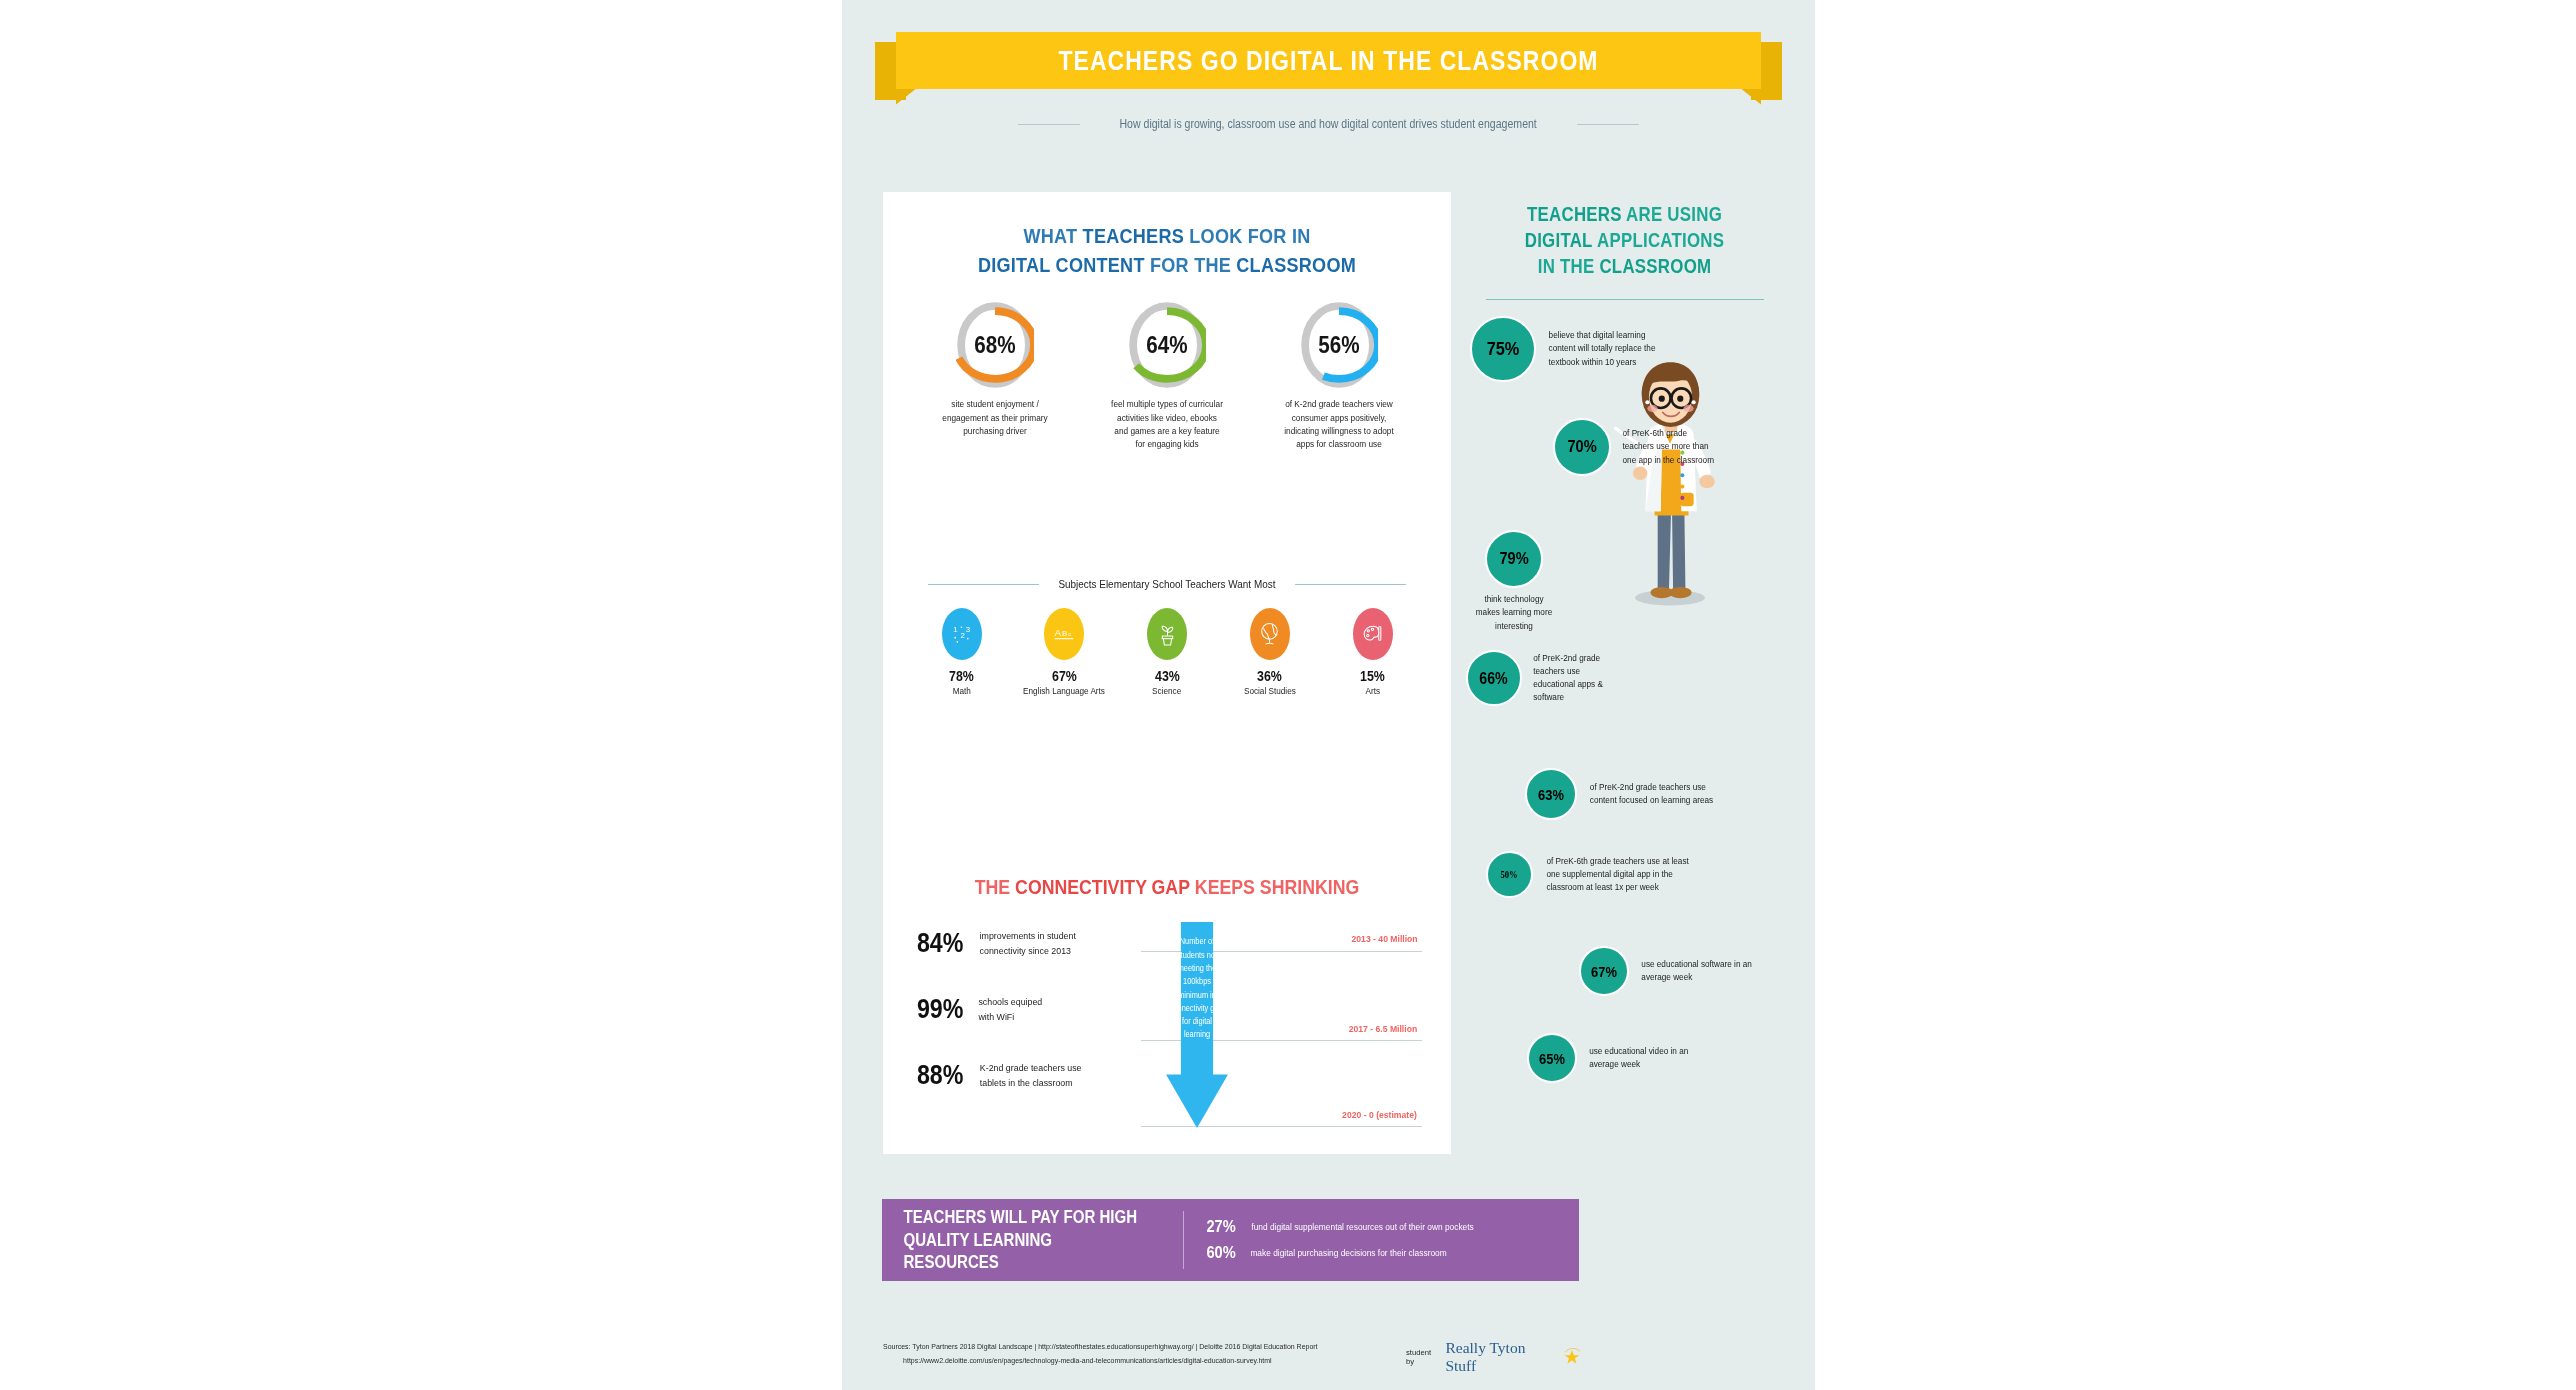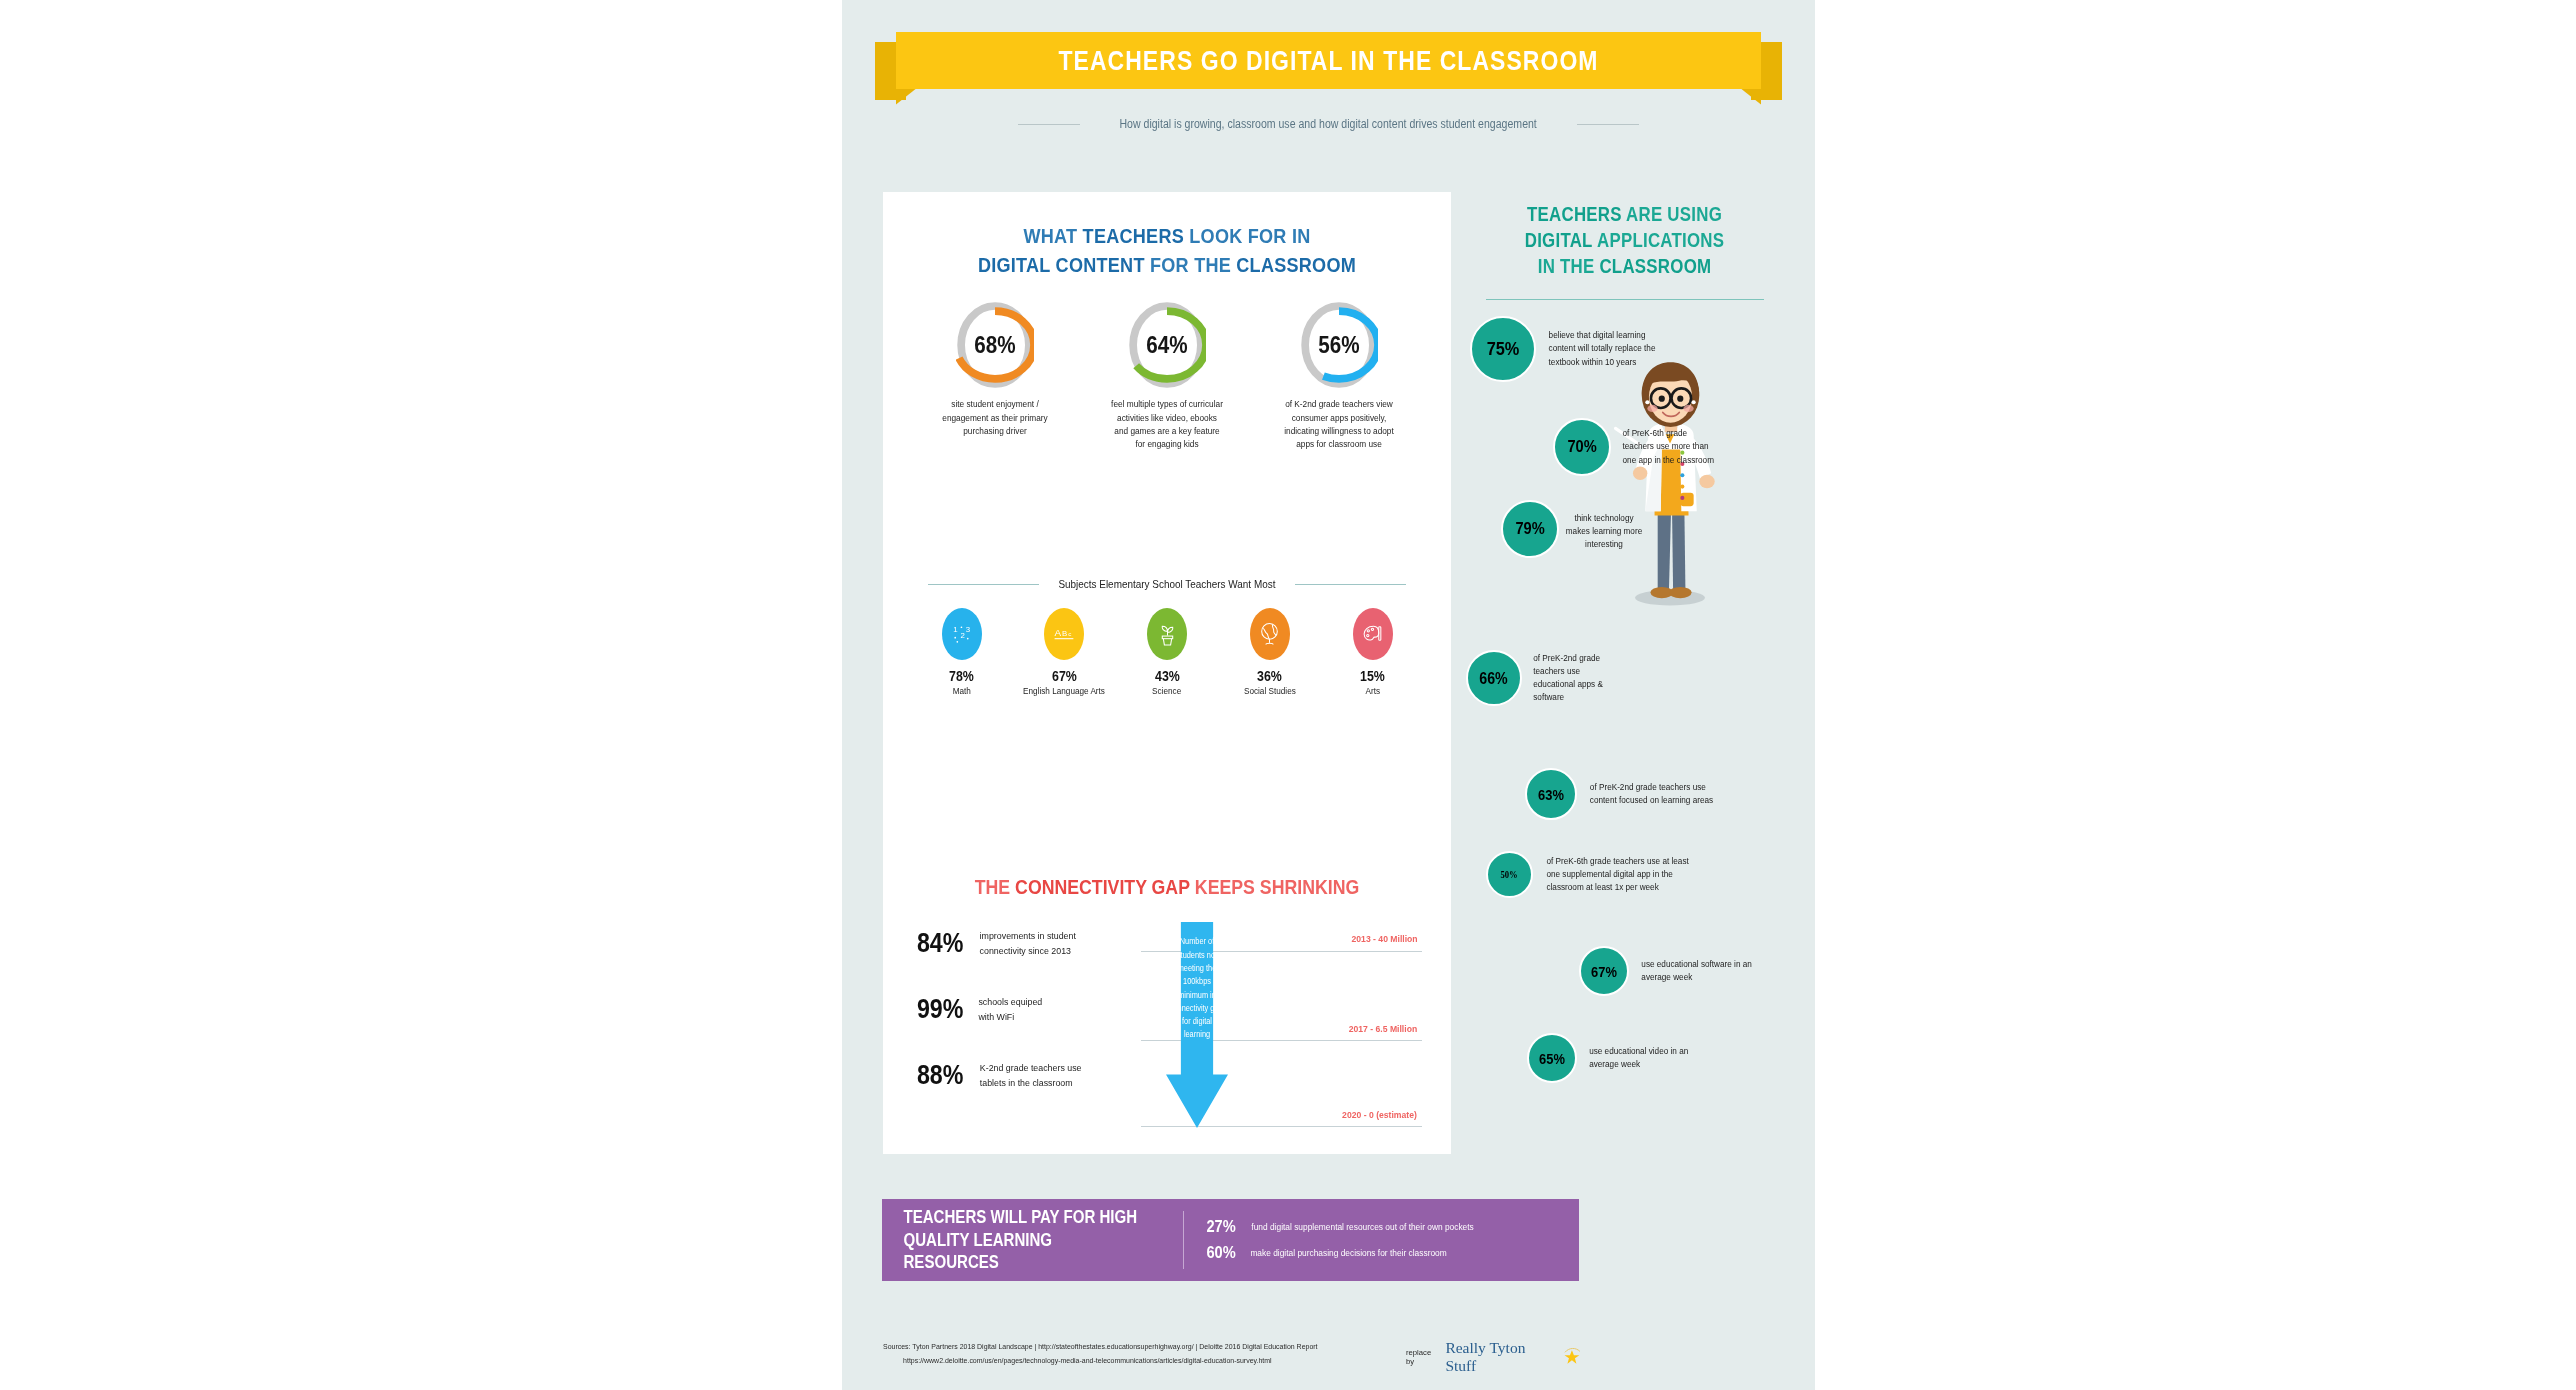--- a/index.html
+++ b/index.html
@@ -469,21 +469,21 @@
       <div class="bubble-txt" style="width:131px;">believe that digital learning content will totally replace the textbook within 10 years</div>
     </div>
 
     <div class="bubble-item" style="left:83px; top:216px;">
       <div class="bubble" style="width:58px;height:58px;font-size:17px;">
         <span>70%</span>
       </div>
       <div class="bubble-txt" style="width:101px;">of PreK-6th grade teachers use more than one app in the classroom</div>
     </div>
 
-    <div class="bubble-item" style="left:-1px; top:298px; align-items:center;margin-left:32px;">
+    <div class="bubble-item" style="left:-1px; top:328px; flex-direction:column; align-items:center;">
       <div class="bubble" style="width:58px;height:58px;font-size:17px;">
         <span>79%</span>
       </div>
       <div class="bubble-txt below" style="width:90px;">think technology makes learning more interesting</div>
     </div>
 
     <div class="bubble-item" style="left:-4.1px; top:448px;">
       <div class="bubble" style="width:56px;height:56px;font-size:16.5px;">
         <span>66%</span>
       </div>
@@ -541,21 +541,21 @@
       </div>
     </div>
   </div>
 
   <div id="sources">
     <div>Sources:   Tyton Partners 2018 Digital Landscape  |  http://stateofthestates.educationsuperhighway.org/  |  Deloitte 2016 Digital Education Report</div>
     <div class="l2">https://www2.deloitte.com/us/en/pages/technology-media-and-telecommunications/articles/digital-education-survey.html</div>
   </div>
 
   <div id="logo">
-    <div class="pb">replace by</div>
+    <div class="pb">student by</div>
     <div class="rgs">Really Tyton Stuff</div>
     <svg width="20.6" height="20.6" viewBox="0 0 40 40">
       <path d="M8,12 C16,2 30,2 38,10" fill="none" stroke="#e8c96a" stroke-width="2"></path>
       <path d="M22,8 L26,18 L37,18 L28,24 L31,35 L22,28 L13,35 L16,24 L7,18 L18,18 Z" fill="#fbc513"></path>
     </svg>
   </div>
 
  </div>
 </div>
 

